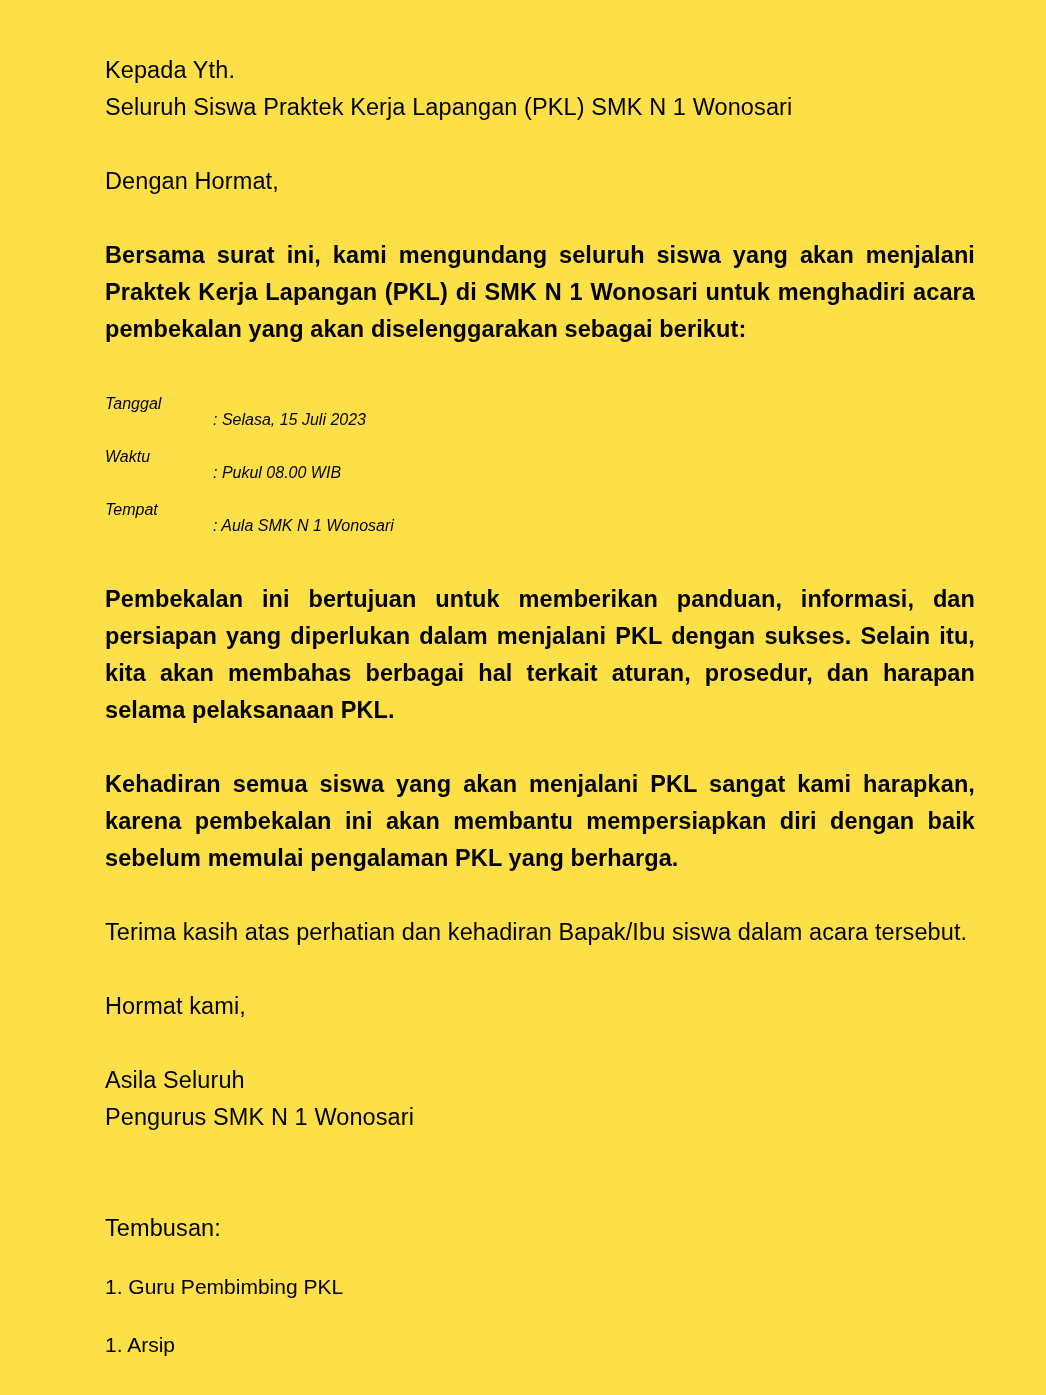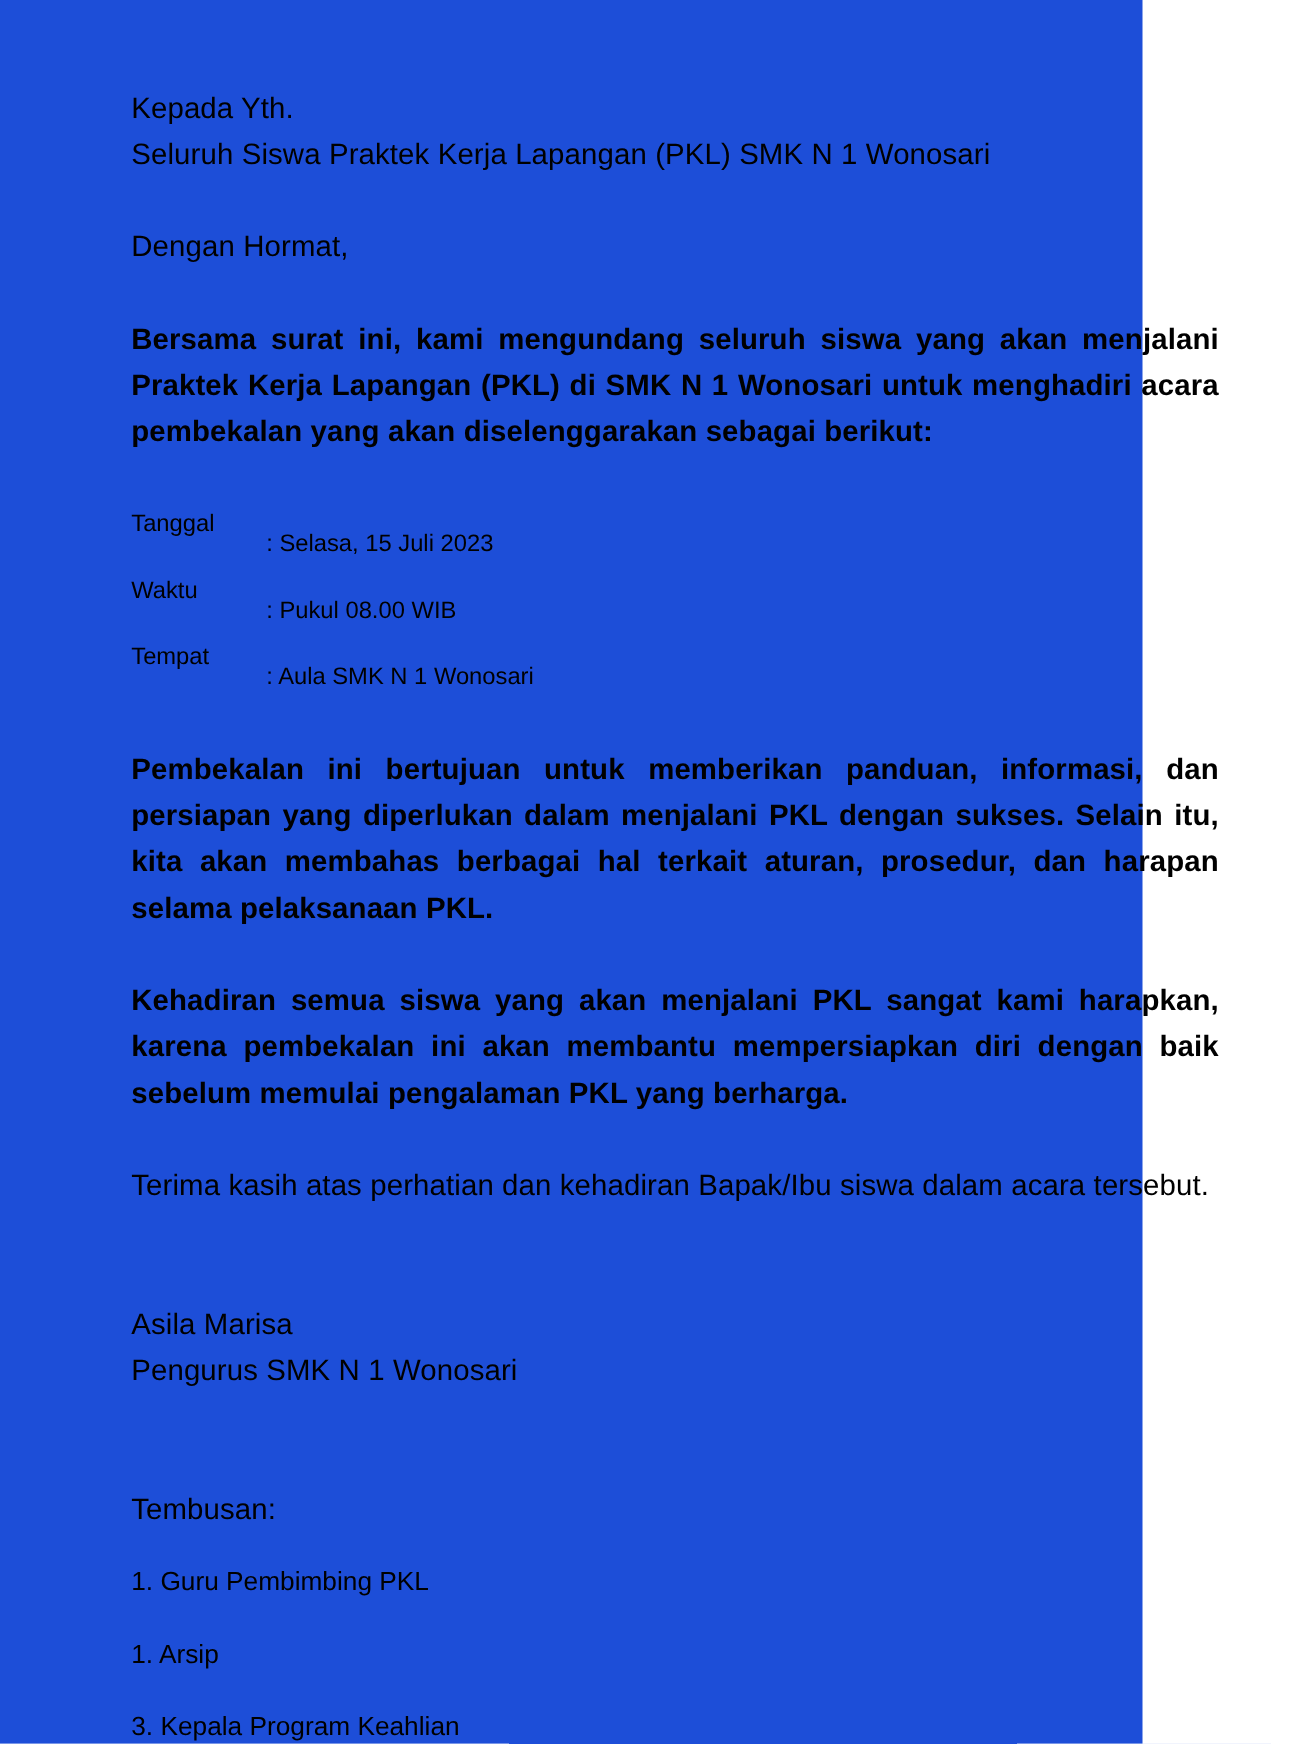--- a/index.html
+++ b/index.html
@@ -9,25 +9,25 @@
   }
   body {
     width: 1046px;
     height: 1395px;
     font-family: "Liberation Sans", sans-serif;
     color: #000000;
     -webkit-font-smoothing: antialiased;
   }
   .page {
     position: relative;
-    width: 914px;
+    width: 1046px;
     height: 1395px;
-    background: #1d4ed8;
+    background: #fde047;
     box-sizing: border-box;
-    padding: 68px 71px 0 105px;
+    padding: 52px 71px 0 105px;
   }
   .doc {
     width: 870px;
   }
   .line,
   .para {
     font-size: 23.5px;
     line-height: 37px;
     color: #000000;
     margin: 0;
@@ -40,23 +40,24 @@
   }
   .line {
     text-align: left;
     white-space: pre;
   }
   
   .gap-1 { height: 37px; }
   .gap-2 { height: 74px; }
 
   .detail-row {
-    font-size: 19px;
+    font-size: 16px;
     line-height: 37px;
     display: flex;
+    font-style: italic;
   }
   .detail-label {
     width: 108px;
     flex: 0 0 108px;
   }
   .detail-value {
     flex: 1 1 auto;
     margin-top: 16px;
   }
   .tembusan-item {
@@ -107,25 +108,26 @@
     <div class="gap-1"></div>
 
     <p class="para">Kehadiran semua siswa yang akan menjalani PKL sangat kami harapkan, karena pembekalan ini akan membantu mempersiapkan diri dengan baik sebelum memulai pengalaman PKL yang berharga.</p>
 
     <div class="gap-1"></div>
 
     <p class="line">Terima kasih atas perhatian dan kehadiran Bapak/Ibu siswa dalam acara tersebut.</p>
 
     <div class="gap-1"></div>
 
+    <p class="line">Hormat kami,</p>
 
     <div class="gap-1"></div>
 
     <div>
-      <p class="line">Asila Marisa</p>
+      <p class="line">Asila Seluruh</p>
       <p class="line">Pengurus SMK N 1 Wonosari</p>
     </div>
 
     <div class="gap-2"></div>
 
     <div>
       <p class="line">Tembusan:</p>
       <p class="tembusan-item">1. Guru Pembimbing PKL</p>
       <p class="tembusan-item">1. Arsip</p>
       <p class="tembusan-item">3. Kepala Program Keahlian</p>

